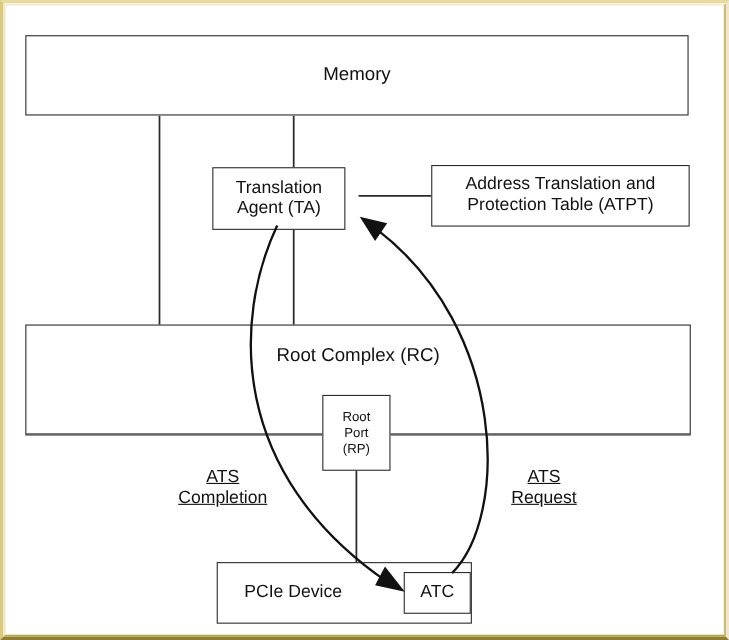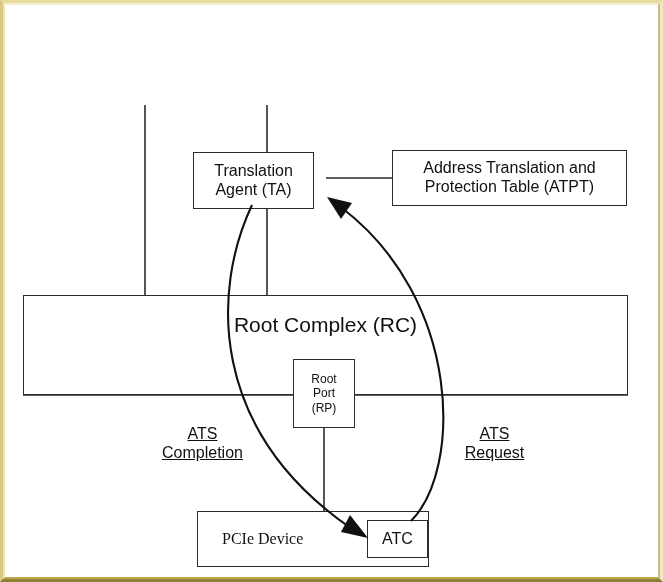--- a/index.html
+++ b/index.html
@@ -71,39 +71,38 @@
     font-size: 16px;
   }
   #box-atpt {
     left: 392px; top: 150px;
     width: 235px; height: 56px;
     font-size: 16px;
   }
   #box-rc {
     left: 23px; top: 295px;
     width: 605px; height: 100px;
-    font-size: 21px;
+    font-size: 17px;
     align-items: flex-start;
     padding-top: 17px;
     z-index: 4;
   }
   #box-rp {
     left: 293px; top: 359px;
     width: 62px; height: 69px;
     font-size: 12px;
     z-index: 6;
   }
   #box-pcie {
     left: 197px; top: 511px;
     width: 232px; height: 56px;
     font-size: 16px;
     justify-content: flex-start;
     padding-left: 24px;
     z-index: 5;
-    font-family: Liberation Serif, serif;
   }
   #box-atc {
     left: 367px; top: 520px;
     width: 61px; height: 38px;
     font-size: 16px;
     z-index: 7;
     justify-content: center;
   }
   .arrow-label {
     position: absolute;
@@ -156,20 +155,23 @@
       <line x1="267" y1="205" x2="267" y2="296" stroke="#2b2b2b" stroke-width="1.6"></line>
 
       <line x1="326" y1="178" x2="392" y2="178" stroke="#2b2b2b" stroke-width="1.6"></line>
 
       <line x1="23" y1="395" x2="293" y2="395" stroke="#2b2b2b" stroke-width="1.6"></line>
       <line x1="355" y1="395" x2="628" y2="395" stroke="#2b2b2b" stroke-width="1.6"></line>
 
       <line x1="324" y1="428" x2="324" y2="511" stroke="#2b2b2b" stroke-width="1.6"></line>
     </svg>
 
+    <div class="box" id="box-memory">
+      <span class="lbl">Memory</span>
+    </div>
 
     <div class="box" id="box-ta">
       <span class="lbl">Translation
 Agent (TA)</span>
     </div>
 
     <div class="box" id="box-atpt">
       <span class="lbl">Address Translation and
 Protection Table (ATPT)</span>
     </div>

